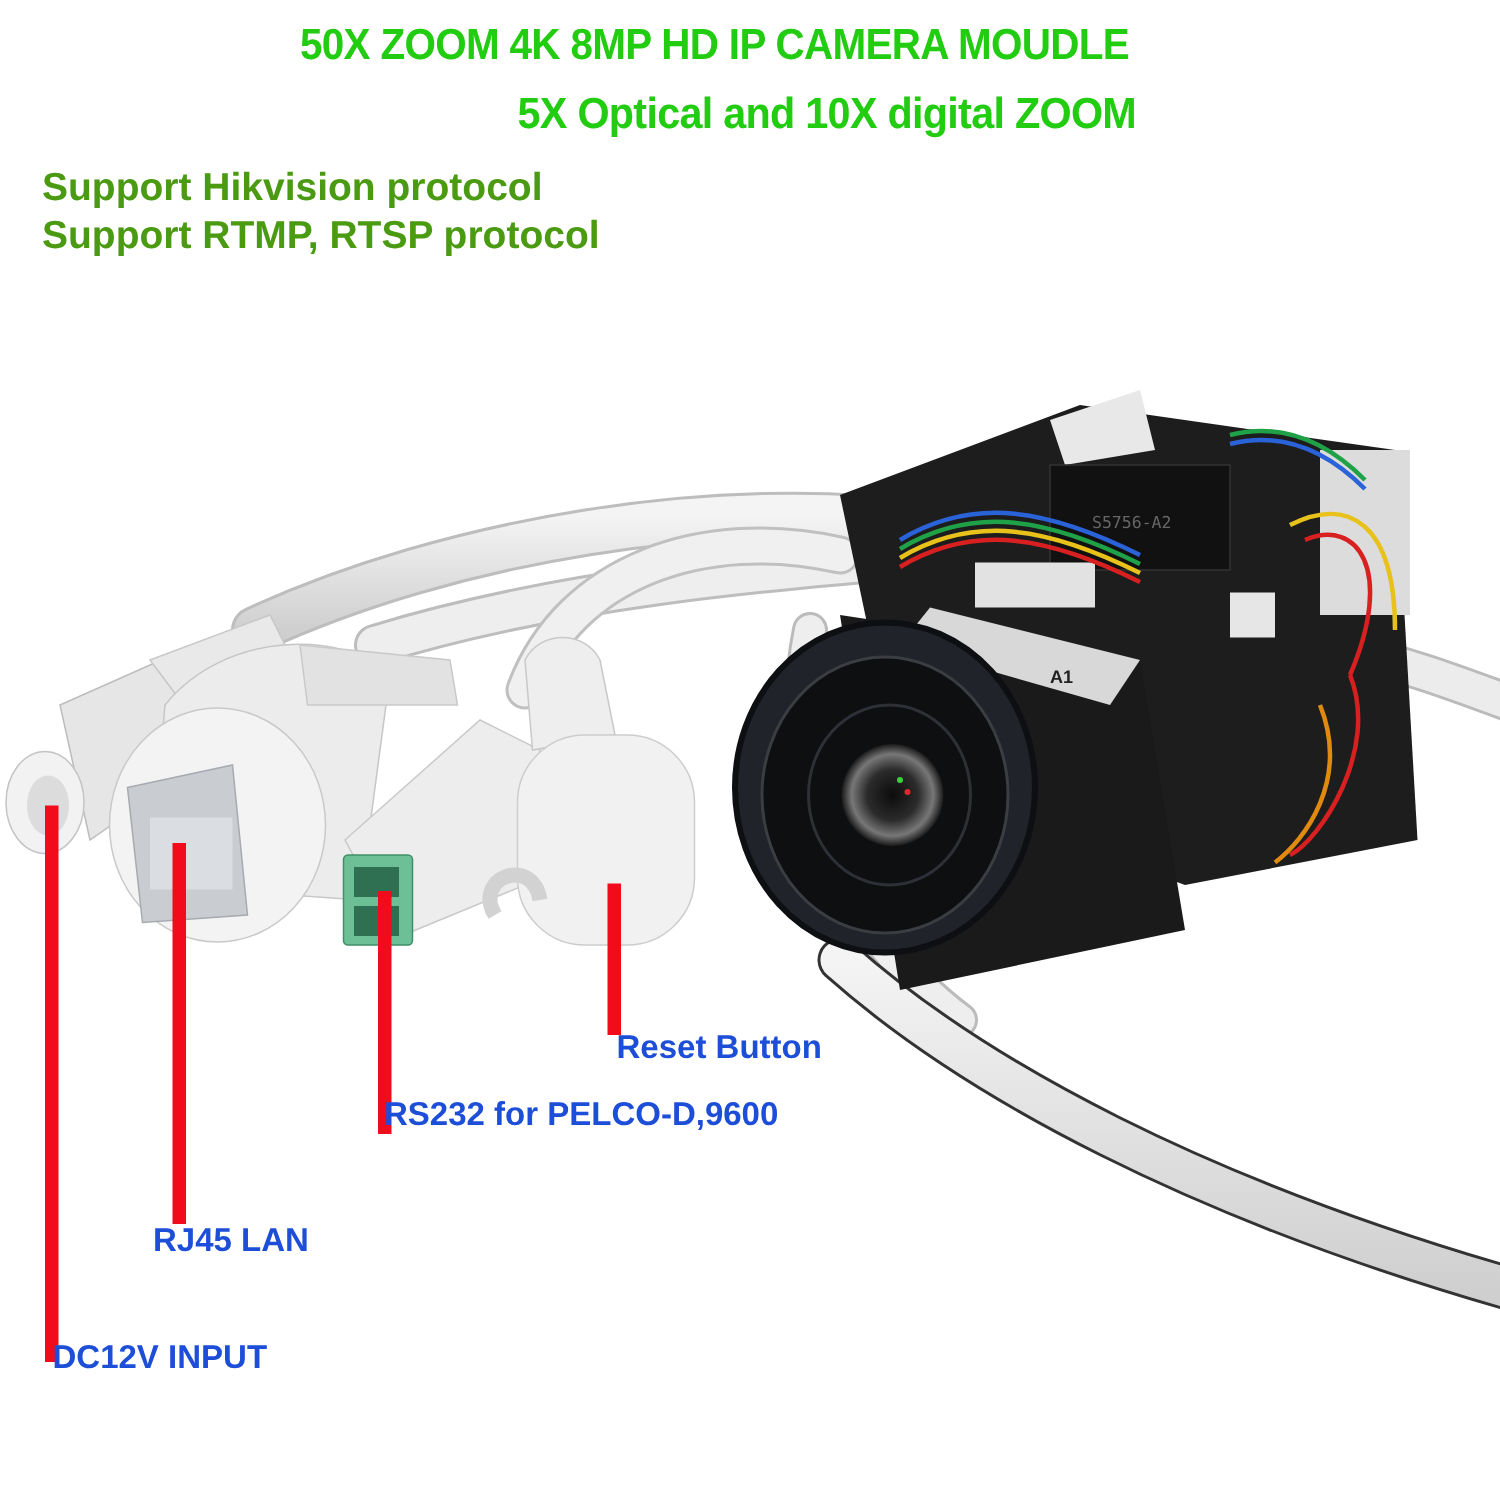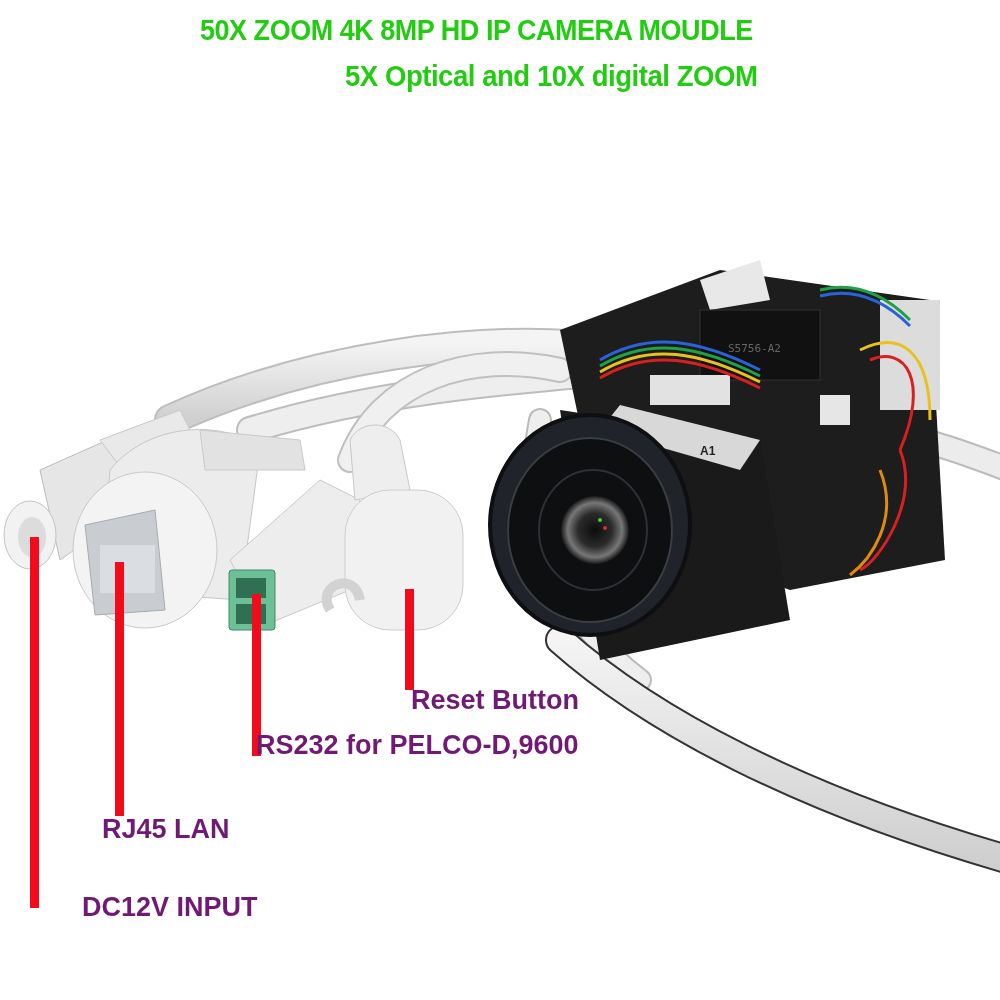--- a/index.html
+++ b/index.html
@@ -6,21 +6,21 @@
   body {
     width: 1000px; height: 1000px; background: #ffffff; position: relative; overflow: hidden;
     font-family: "Liberation Sans", "DejaVu Sans", sans-serif;
   }
   .abs { position: absolute; }
   .title {
     color: #22cc11; font-weight: bold; font-size: 29px; letter-spacing: -0.5px;
     transform: scaleX(0.93); transform-origin: left top; white-space: nowrap;
   }
   .feature { color: #4a9a12; font-weight: bold; font-size: 26px; line-height: 32px; white-space: nowrap; }
-  .label { color: #701a75; font-weight: bold; font-size: 27px; white-space: nowrap; }
+  .label { color: #1d4ed8; font-weight: bold; font-size: 22px; white-space: nowrap; }
   .pointer { background: #f20b1b; width: 9px; }
   svg.photo { position: absolute; left: 0; top: 0; }
 </style>
 </head>
 <body>
 
 <svg class="photo" width="1000" height="1000" viewBox="0 0 1000 1000">
   <defs>
     <linearGradient id="cableG" x1="0" y1="0" x2="0" y2="1">
       <stop offset="0" stop-color="#f4f4f4"></stop>
@@ -107,23 +107,25 @@
     <ellipse cx="595" cy="530" rx="34" ry="34" fill="url(#lensG)"></ellipse>
     <circle cx="600" cy="520" r="2" fill="#3bd23b"></circle>
     <circle cx="605" cy="528" r="2" fill="#e02a2a"></circle>
   </g>
 </svg>
 
 <div class="abs title" style="left:200px; top:14px;">50X ZOOM 4K 8MP HD IP CAMERA MOUDLE</div>
 <div class="abs title" style="left:345px; top:60px; transform: scaleX(0.95);">5X Optical and 10X digital ZOOM</div>
 
 <div class="abs" style="left:28px; top:108px;">
+  <div class="feature">Support Hikvision protocol</div>
+  <div class="feature">Support RTMP, RTSP protocol</div>
 </div>
 
 <div class="abs pointer" style="left:30px; top:537px; height:371px;"></div>
 <div class="abs pointer" style="left:115px; top:562px; height:254px;"></div>
 <div class="abs pointer" style="left:252px; top:594px; height:162px;"></div>
 <div class="abs pointer" style="left:405px; top:589px; height:101px;"></div>
 
 <div class="abs label" style="left:411px; top:685px;">Reset Button</div>
 <div class="abs label" style="left:256px; top:730px;">RS232 for PELCO-D,9600</div>
 <div class="abs label" style="left:102px; top:814px;">RJ45 LAN</div>
-<div class="abs label" style="left:35px; top:892px;margin-left:47px;">DC12V INPUT</div>
+<div class="abs label" style="left:35px; top:892px;">DC12V INPUT</div>
 
 </body></html>

